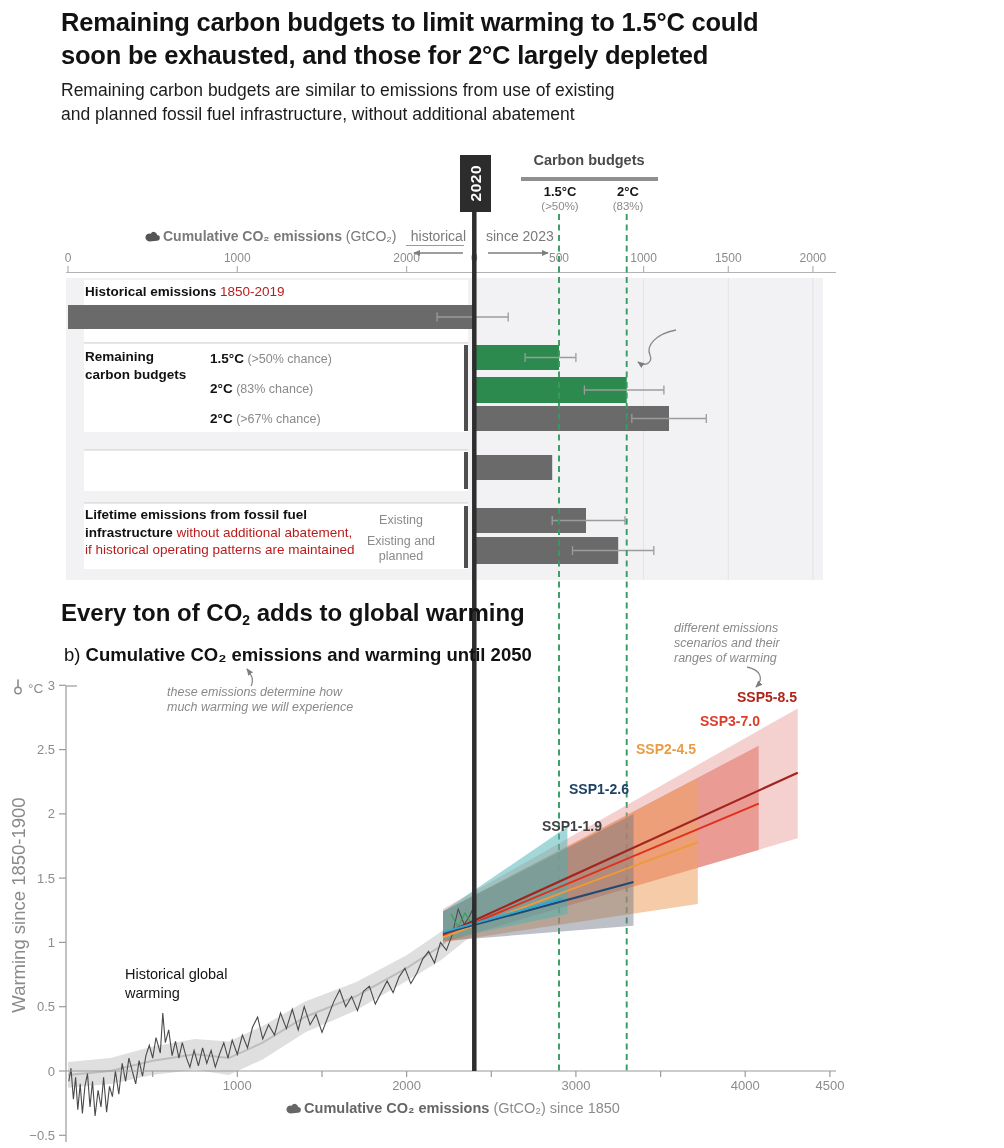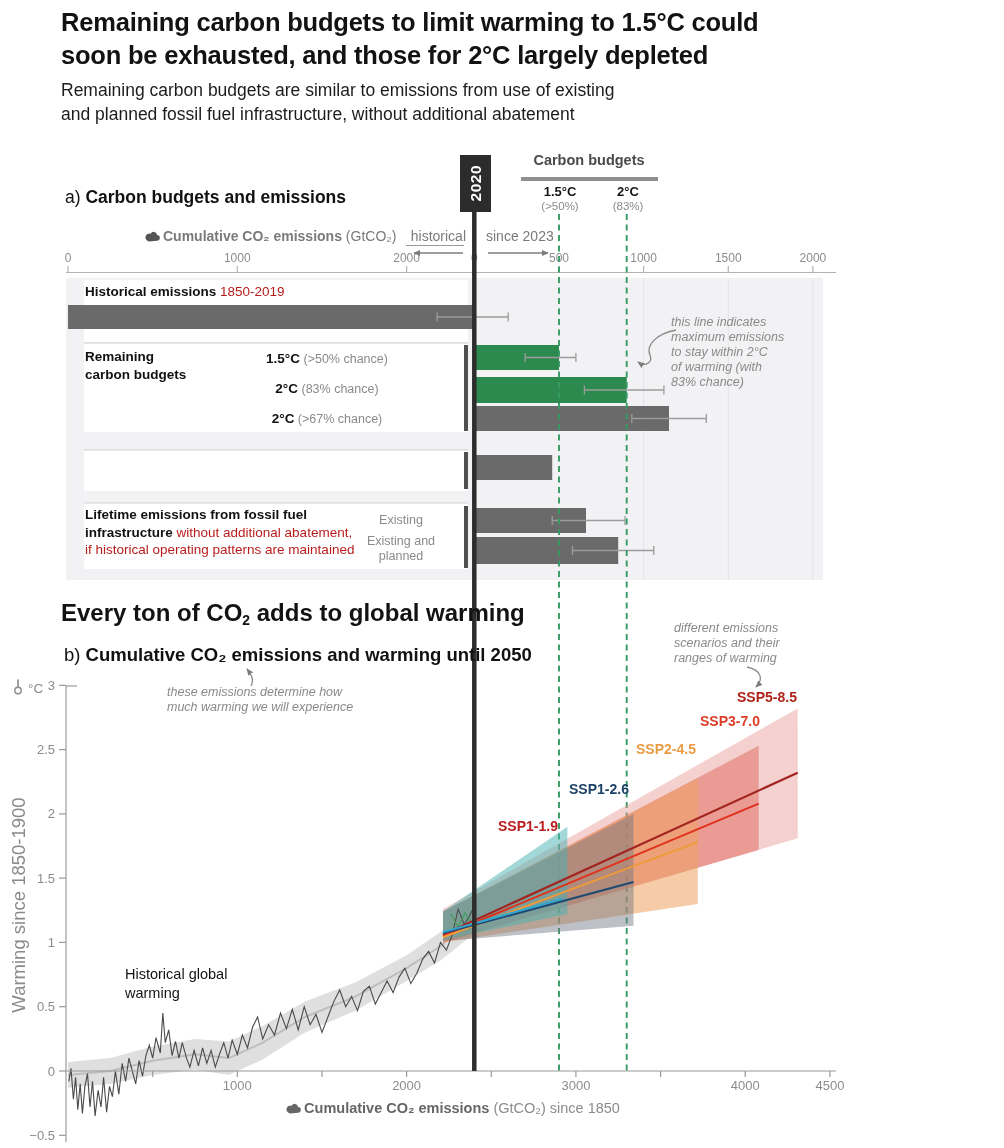--- a/index.html
+++ b/index.html
@@ -25,21 +25,21 @@
   .gcol2{left:595px;top:184px;width:66px}
   .ax-hdr{left:145px;top:228px;font-size:14px;color:#7a7a7a}
   .ax-hdr .bold{font-weight:700}
   .hist-lbl{left:404px;top:228px;width:62px;text-align:right;font-size:14px;color:#7a7a7a}
   .since-lbl{left:486px;top:228px;font-size:14px;color:#7a7a7a}
   .rowlbl{font-size:13.5px;line-height:17.5px}
   .rowlbl .bold{font-weight:700}
   .rowlbl .rest{color:#b91c1c}
   .r1{left:85px;top:283px}
   .grp{left:85px;top:348px;font-weight:700}
-  .brow{width:250px;text-align:center;left:202px}
+  .brow{width:250px;text-align:left;left:210px}
   .brow .bold{font-weight:700;font-size:13.5px}
   .brow .gray{color:#8a8a8a;font-size:12.5px}
   .b1{top:349px}.b2{top:379px}.b3{top:409px}
   .r3{left:85px;top:451px}
   .r4{left:85px;top:506px}
   .sublbl{width:122px;text-align:center;left:340px;color:#8a8a8a;font-size:12.5px;line-height:14.5px}
   .s1{top:513px}.s2{top:534px}
   .ann{font-style:italic;font-size:12.5px;line-height:15px;color:#8a8a8a}
   .annA{left:671px;top:315px}
   .banner{left:61px;top:599px;font-size:24px;font-weight:700;color:#121212}
@@ -184,21 +184,20 @@
       <path d="M251,686 C255,679 250,673 247,669" stroke="#8a8a8a" stroke-width="1.3" fill="none" marker-end="url(#ah)"></path>
       <path d="M747,667 C761,670 764,679 756,687" stroke="#8a8a8a" stroke-width="1.3" fill="none" marker-end="url(#ah)"></path>
       <line x1="474.3" y1="211" x2="474.3" y2="1071" stroke="#2d2d2d" stroke-width="4.5"></line>
     </svg>
 
   <div class="lbl title pre">Remaining carbon budgets to limit warming to 1.5°C could
 soon be exhausted, and those for 2°C largely depleted</div>
   <div class="lbl subtitle pre">Remaining carbon budgets are similar to emissions from use of existing
 and planned fossil fuel infrastructure, without additional abatement</div>
 
-  <div class="lbl a-title"><span>a) </span><span class="bold">Carbon budgets and emissions</span></div>
 
   <div class="lbl box2020">
       <span>2020</span>
     </div>
 
   <div class="lbl budget-hdr">Carbon budgets</div>
   <div class="lbl budget-rule"></div>
   <div class="lbl gcol gcol1">
     <div class="t">1.5°C</div>
     <div class="p">(&gt;50%)</div>
@@ -226,42 +225,37 @@
 
   <div class="lbl rowlbl r4">
     <div><span class="bold">Lifetime emissions from fossil fuel</span></div>
     <div><span class="bold">infrastructure</span><span class="rest"> without additional abatement,</span></div>
     <div class="rest">if historical operating patterns are maintained</div>
   </div>
   <div class="lbl sublbl s1">Existing</div>
   <div class="lbl sublbl s2 pre">Existing and
 planned</div>
 
-  <div class="lbl ann annA pre">this line indicates
-maximum emissions
-to stay within 2°C
-of warming (with
-83% chance)</div>
 
   <div class="lbl banner"><span>Every ton of CO</span><span class="bsub">2</span><span> adds to global warming</span></div>
   <div class="lbl b-title"><span>b) </span><span class="bold">Cumulative CO₂ emissions and warming until 2050</span></div>
 
   <div class="lbl ann annThese pre">these emissions determine how
 much warming we will experience</div>
   <div class="lbl ann annDiff pre">different emissions
 scenarios and their
 ranges of warming</div>
   <div class="lbl histGW pre">Historical global
 warming</div>
 
   <div class="lbl ssp ssp585" style="color: rgb(176, 35, 24);">SSP5-8.5</div>
   <div class="lbl ssp ssp370" style="color: rgb(221, 61, 39);">SSP3-7.0</div>
   <div class="lbl ssp ssp245" style="color: rgb(234, 156, 68);">SSP2-4.5</div>
   <div class="lbl ssp ssp126" style="color: rgb(30, 66, 101);">SSP1-2.6</div>
-  <div class="lbl ssp ssp119" style="color: #b91c1c;">SSP1-1.9</div>
+  <div class="lbl ssp ssp119" style="color: #404040; margin-left: 44px;">SSP1-1.9</div>
 
   <div class="lbl yunit">
     <span class="icon"><svg width="10" height="17" viewBox="0 0 10 17">
           <circle cx="5" cy="12.5" r="3.2" fill="none" stroke="#8a8a8a" stroke-width="1.4"></circle>
           <line x1="5" y1="2" x2="5" y2="9.5" stroke="#8a8a8a" stroke-width="1.6" stroke-linecap="round"></line>
         </svg></span>
       <span>°C</span>
   </div>
   <div class="lbl ylabel">Warming since 1850-1900</div>
 

